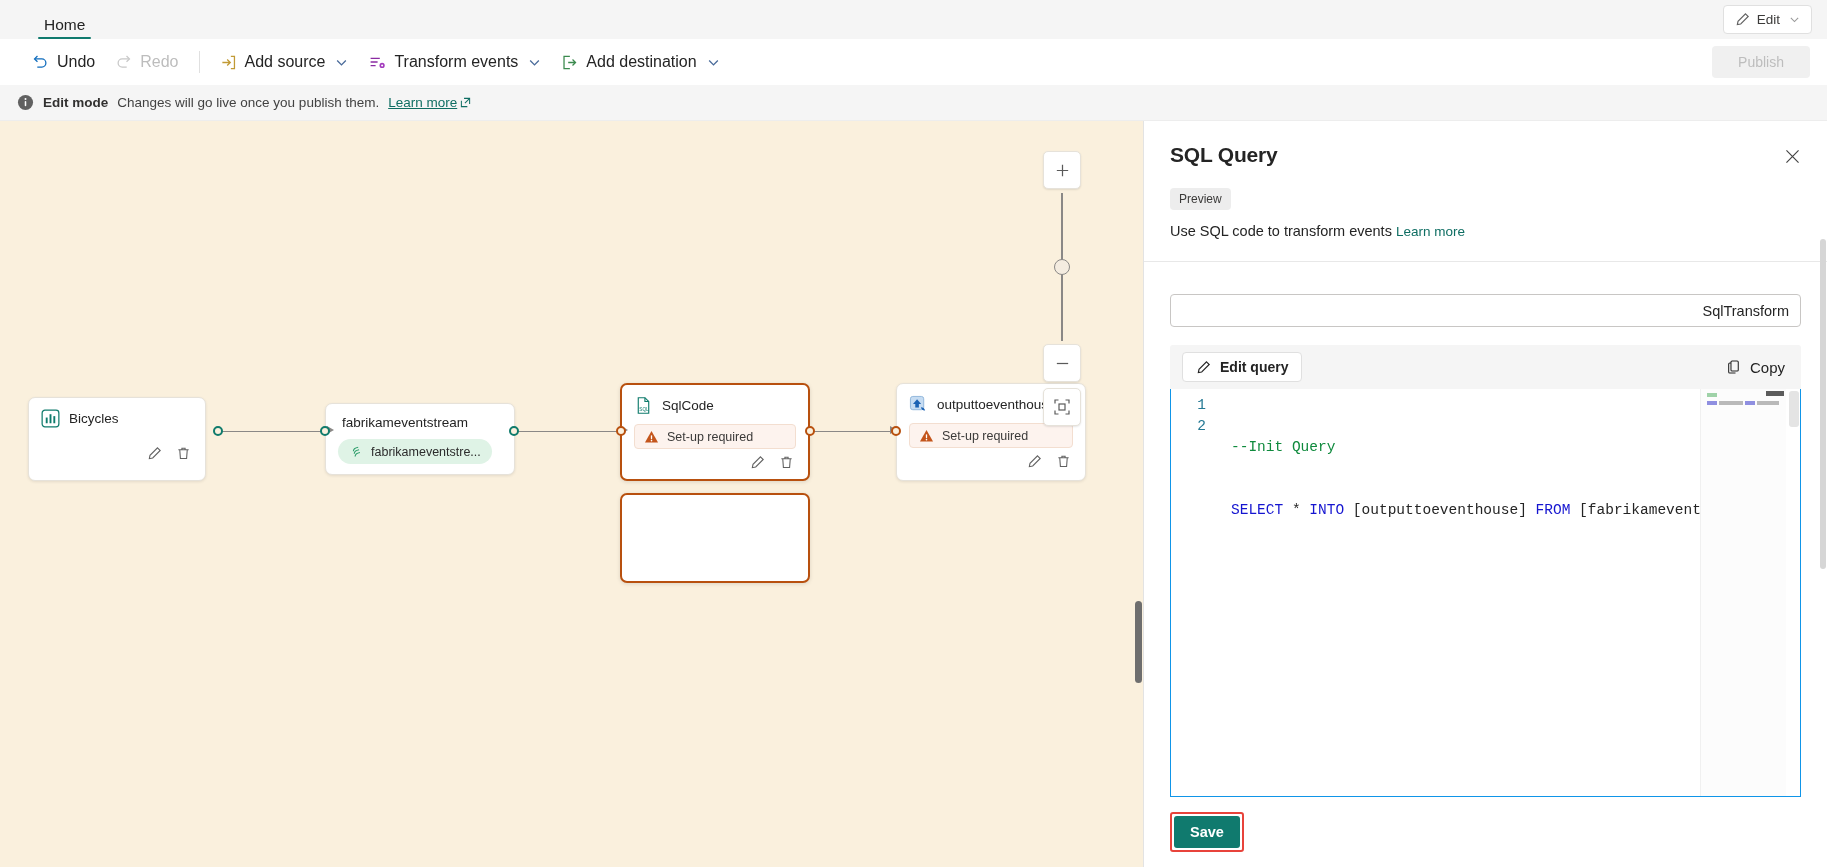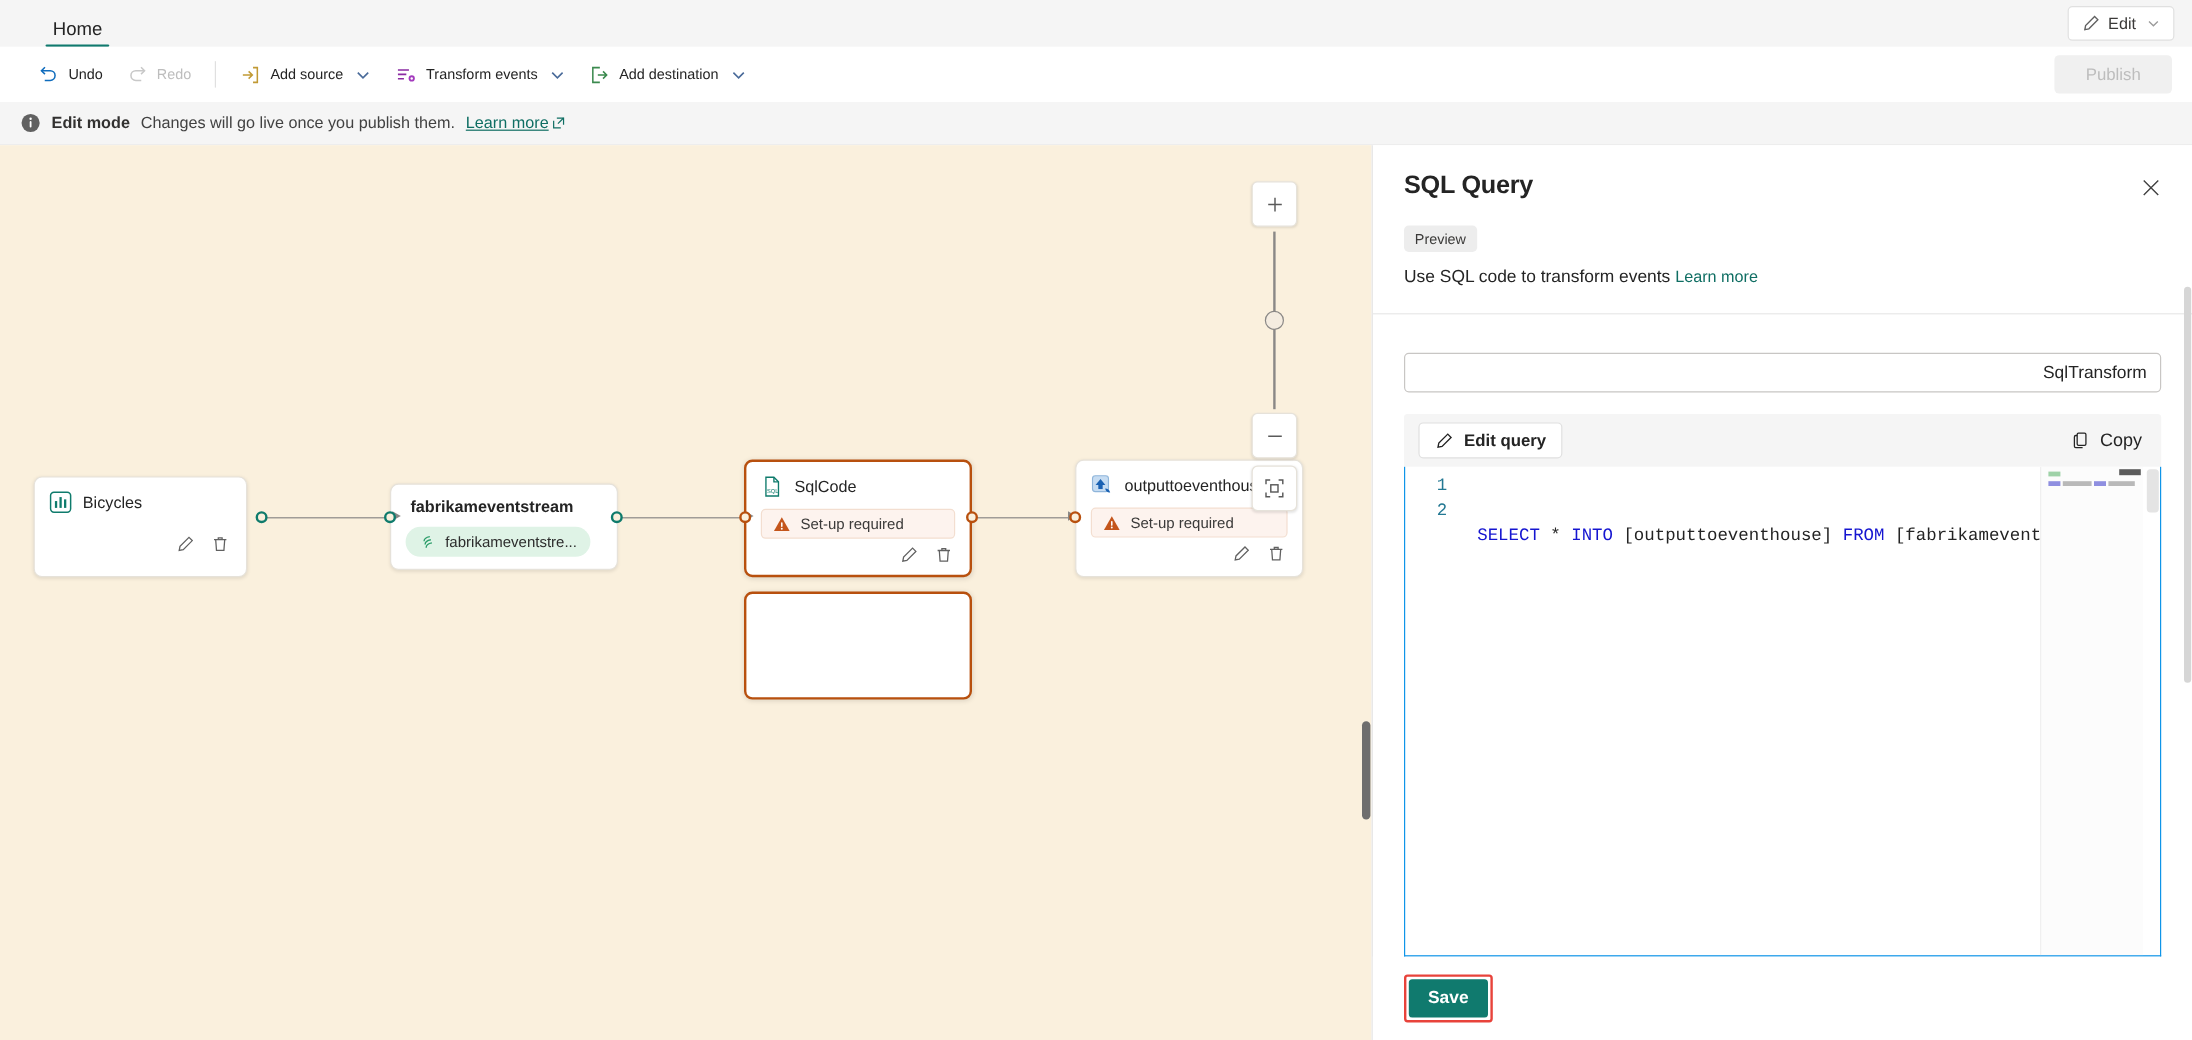--- a/index.html
+++ b/index.html
@@ -32,21 +32,21 @@
     height: 29px; padding: 0 11px; font-size: 13.5px; color: #3b3a39; cursor: pointer;
   }
 
   
   .cmdbar {
     height: 46px; background: #ffffff; display: flex; align-items: center;
     padding: 0 14px 0 22px; position: relative; flex: 0 0 auto;
   }
   .cmd {
     display: flex; align-items: center; gap: 8px; height: 32px;
-    padding: 0 10px; border-radius: 4px; font-size: 12px; color: #242424;
+    padding: 0 10px; border-radius: 4px; font-size: 16px; color: #242424;
     cursor: pointer; white-space: nowrap; background: transparent; border: none;
     font-family: inherit;
   }
   .cmd.disabled { color: #bdbdbd; cursor: default; }
   .cmd-sep { width: 1px; height: 22px; background: #e0e0e0; margin: 0 10px; }
   .chev { display: inline-block; margin-left: 2px; }
   .publish-btn {
     position: absolute; right: 17px; top: 7px; height: 32px; min-width: 78px;
     background: #f0f0f0; color: #bdbdbd; border: none; border-radius: 4px;
     font-size: 14px; font-family: inherit; cursor: default; padding: 0 26px;
@@ -77,21 +77,21 @@
 
   .node {
     position: absolute; background: #fff; border: 1px solid #e6e2da;
     border-radius: 7px; box-shadow: 0 1px 3px rgba(0,0,0,.09);
   }
   .node.selected { border: 2px solid #b8500e; box-shadow: 0 1px 4px rgba(0,0,0,.12); }
   .node-title {
     display: flex; align-items: center; gap: 9px;
     padding: 11px 12px 0 12px; font-size: 13.5px; color: #242424;
   }
-  .node-title.bold { font-weight: 700; padding-left: 16px; }
+  .node-title.bold { font-weight: 400; padding-left: 16px; }
   .node-status {
     margin: 9px 12px 0 12px; height: 25px; border-radius: 4px;
     display: flex; align-items: center; gap: 8px; padding: 0 9px;
     font-size: 12.5px; color: #3b3a39;
     background: #fdf3ee; border: 1px solid #f3ded0;
   }
   .node-chip {
     margin: 9px 12px 0 12px; height: 25px; border-radius: 13px;
     display: flex; align-items: center; gap: 8px; padding: 0 11px;
     font-size: 12.5px; color: #2c2c2c; background: #dff3e6; width: fit-content;
@@ -570,20 +570,21 @@
           </div>
         </div>
 
         <div class="editor">
           <div class="code-area">
             <div class="gutter">
               <div>1</div>
               <div>2</div>
             </div>
             <div class="code-lines">
+              <div class="tok-comment">--Init Query</div>
               <div><span class="tok-kw">SELECT</span><span class="tok-plain"> * </span><span class="tok-kw">INTO</span><span class="tok-plain"> [outputtoeventhouse] </span><span class="tok-kw">FROM</span><span class="tok-plain"> [fabrikameventstre</span></div>
             </div>
           </div>
           <div class="minimap">
             <div class="mm-slider"></div>
             <div class="mm-line">
               <div class="mm-a"></div>
             </div>
             <div class="mm-line">
               <div class="mm-c"></div>

